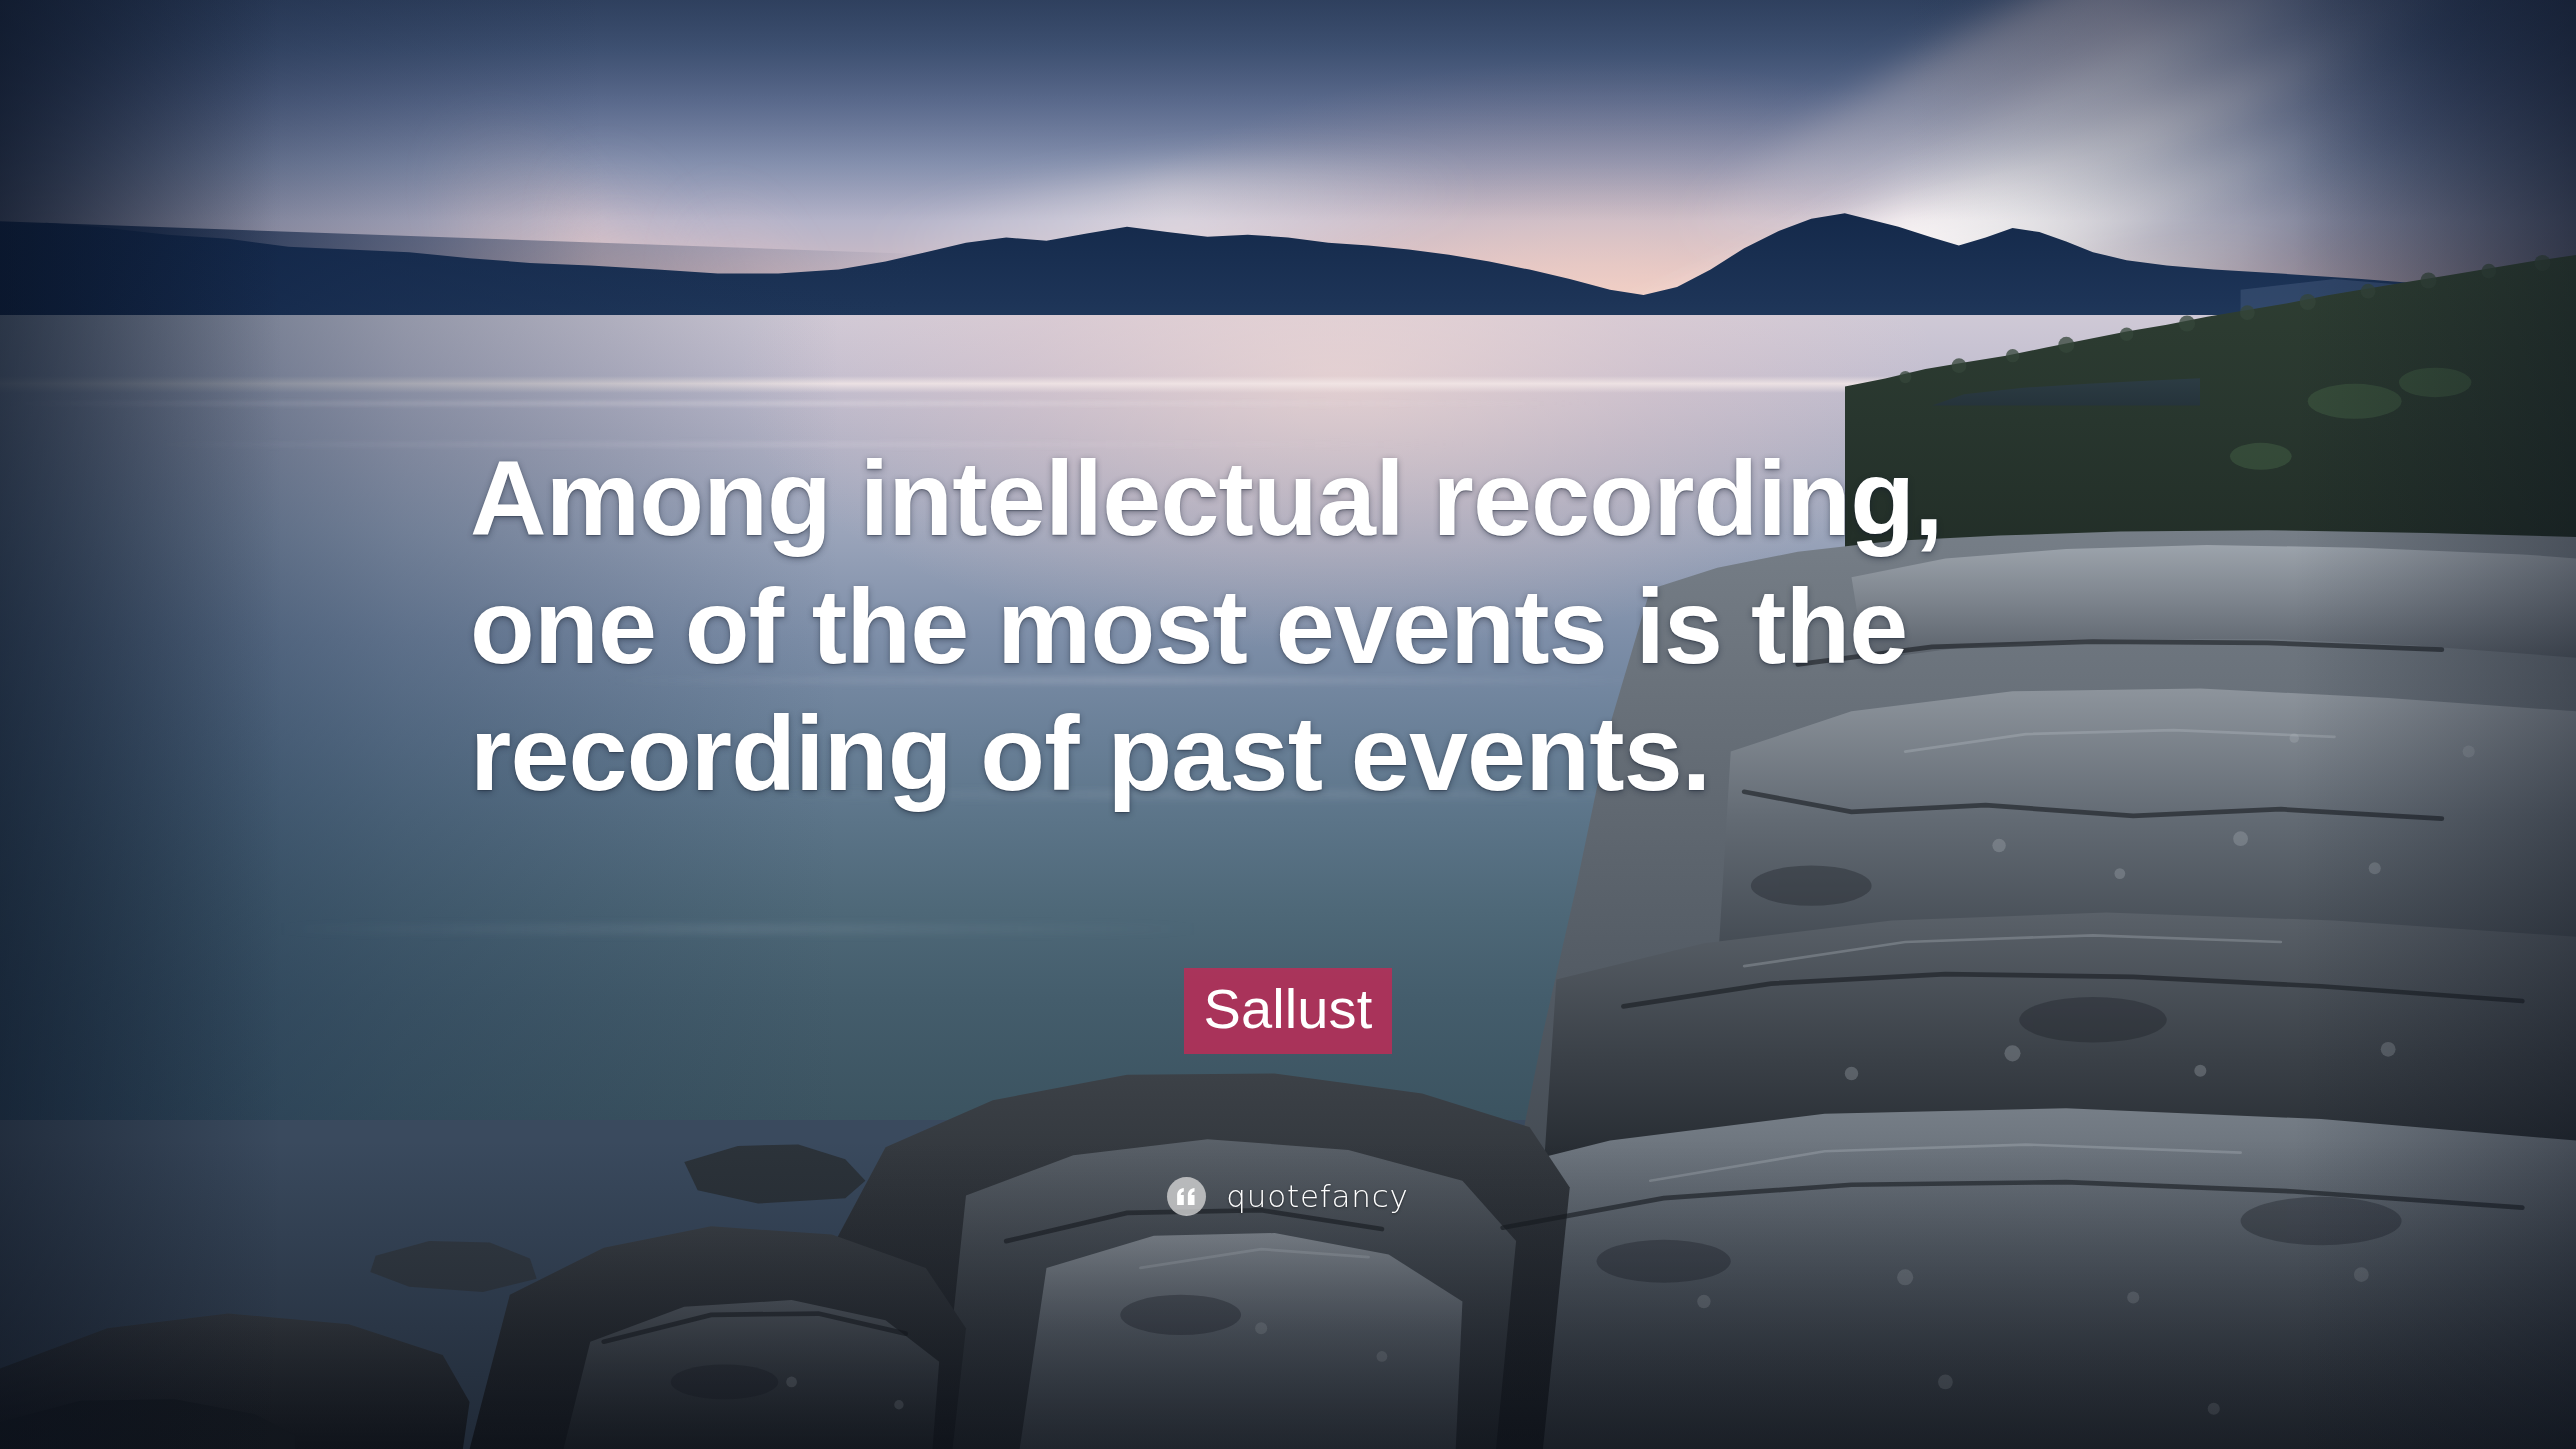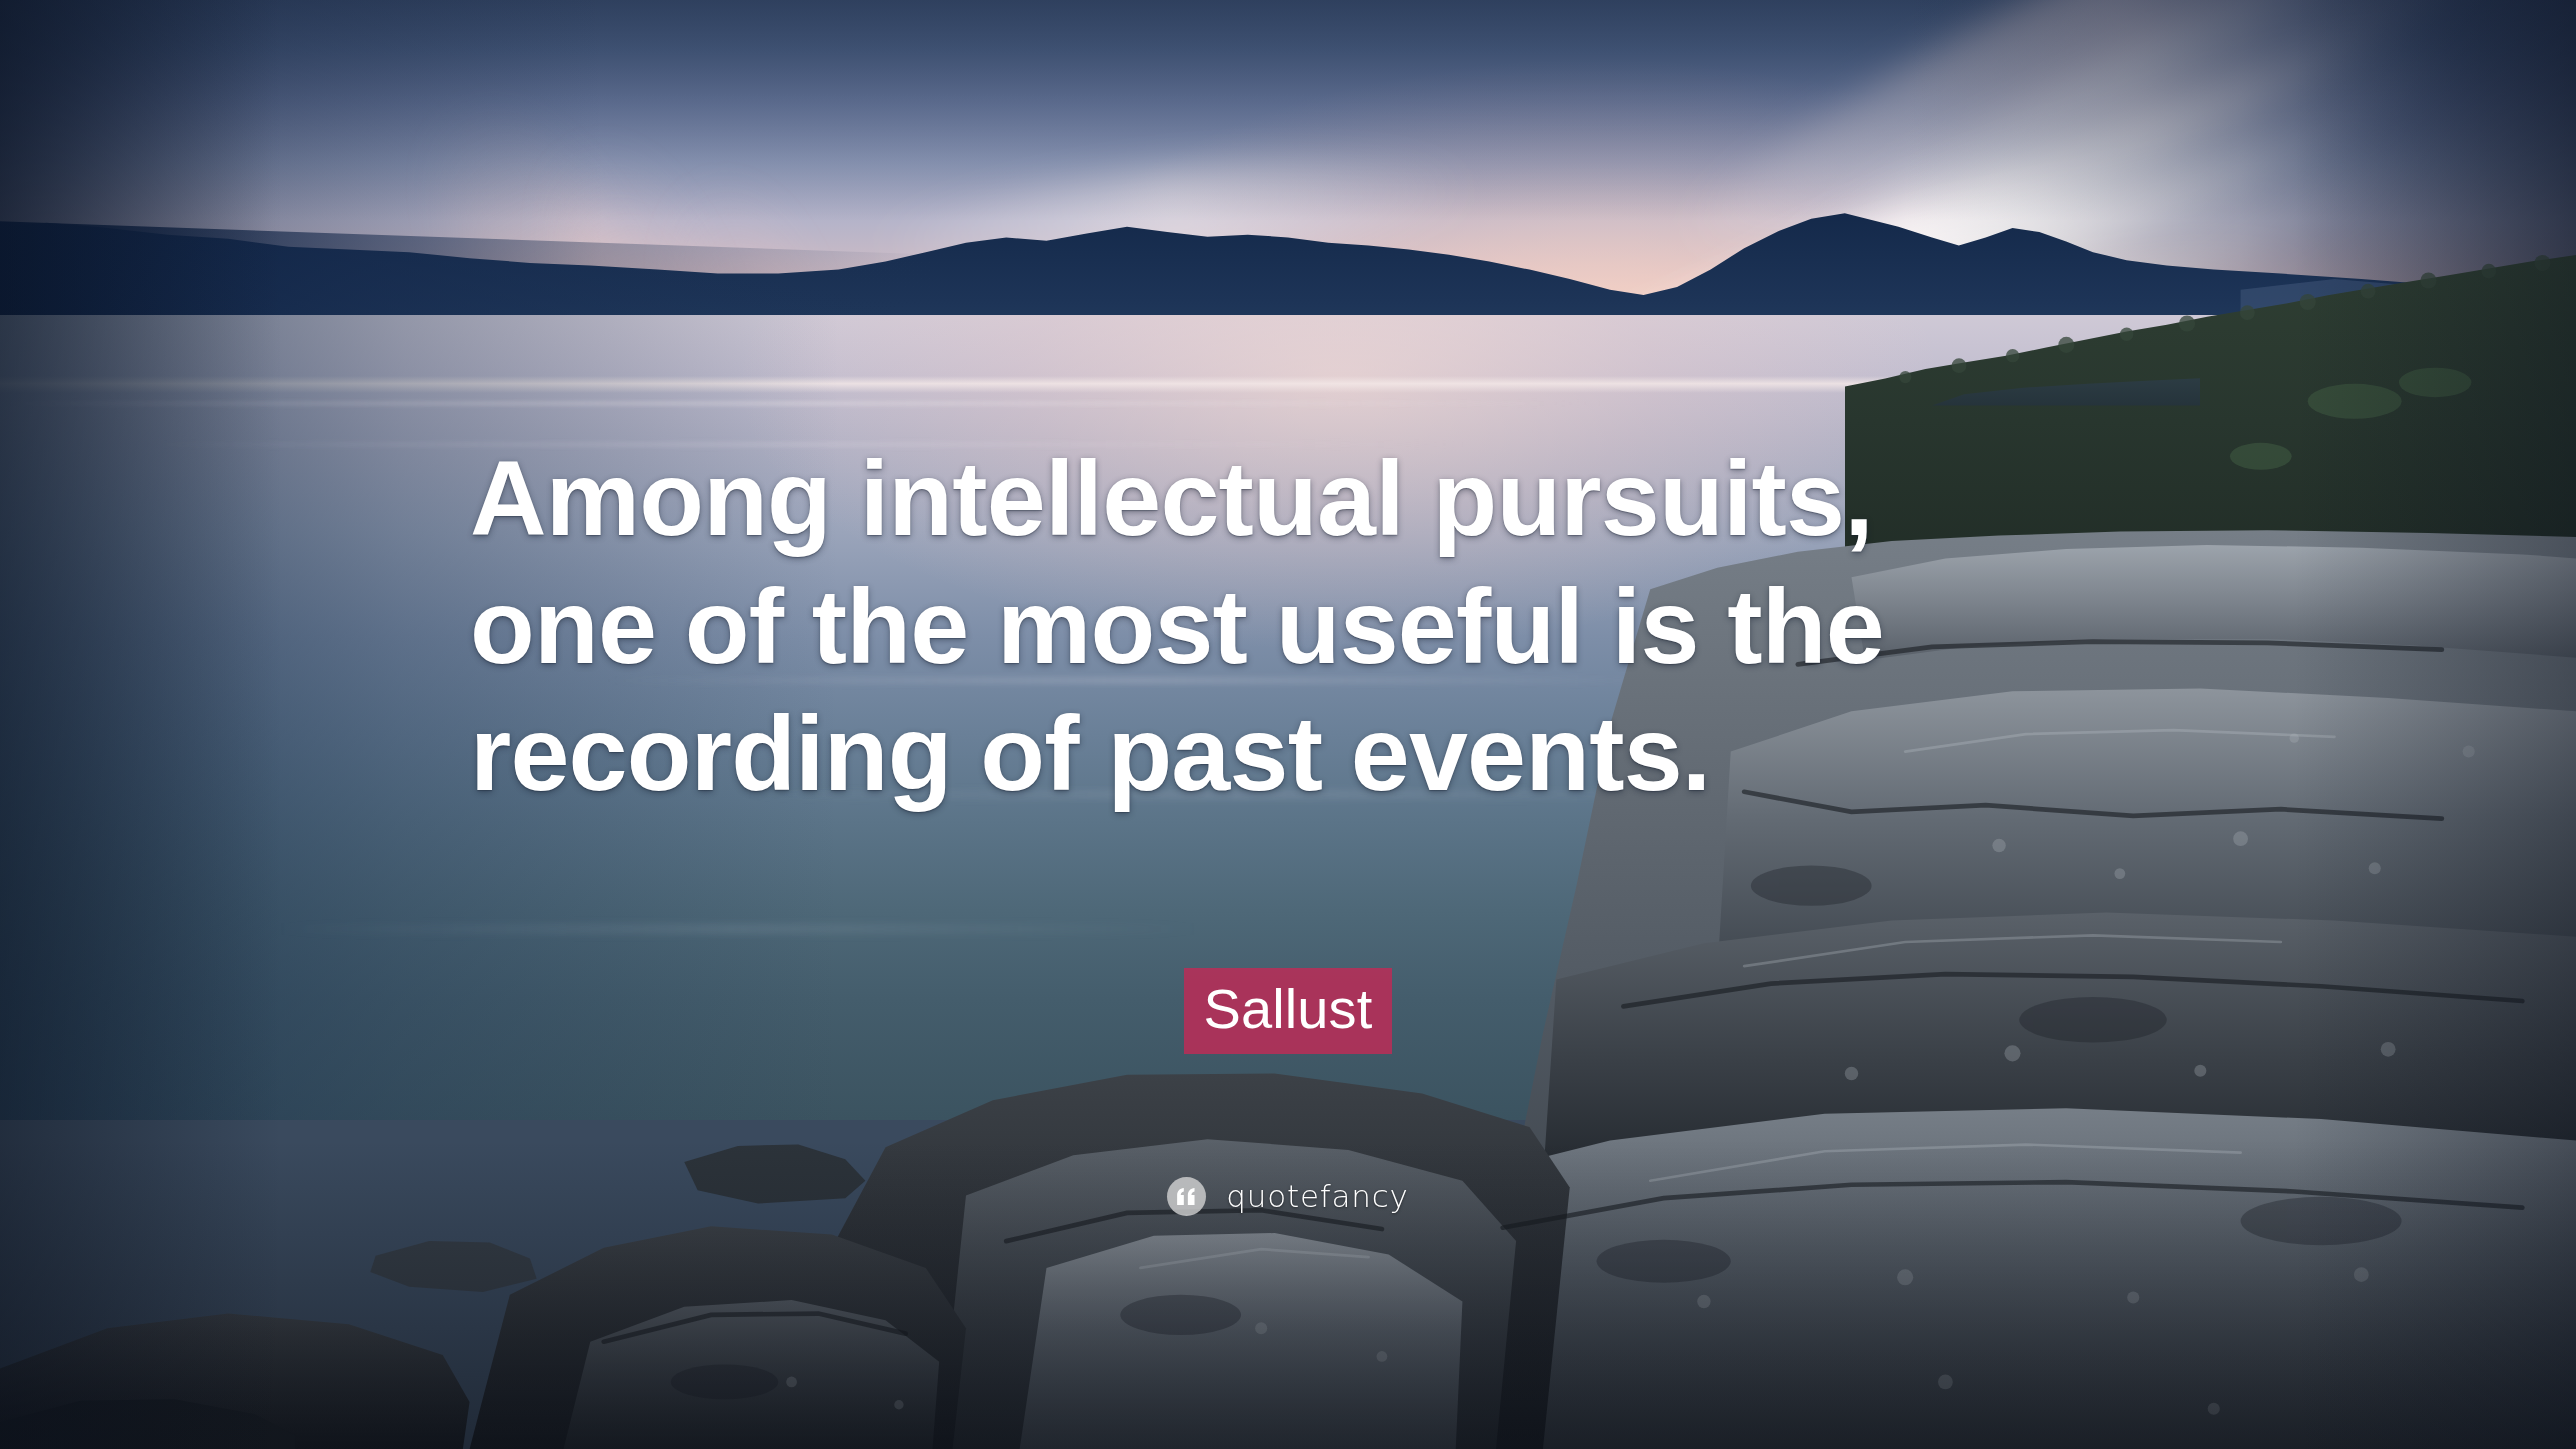--- a/index.html
+++ b/index.html
@@ -367,22 +367,22 @@
     </svg>
   </div>
 
   <div class="layer" id="botVig"></div>
   <div class="layer" id="edgeVigL"></div>
   <div class="layer" id="edgeVigR"></div>
 
   <div id="content">
 
     <div id="quote">
-      <span class="ln">Among intellectual pursuits,</span>
-      <span class="ln">one of the most useful is the</span>
+      <span class="ln">Among intellectual recording,</span>
+      <span class="ln">one of the most events is the</span>
       <span class="ln">recording of past events.</span>
     </div>
 
     <div id="authorRow">
       <span id="authorBadge">Sallust</span>
     </div>
 
     <div id="brandRow">
       <span id="brandMark">
         <svg width="23" height="17.4" viewBox="0 0 34 26" aria-hidden="true">

